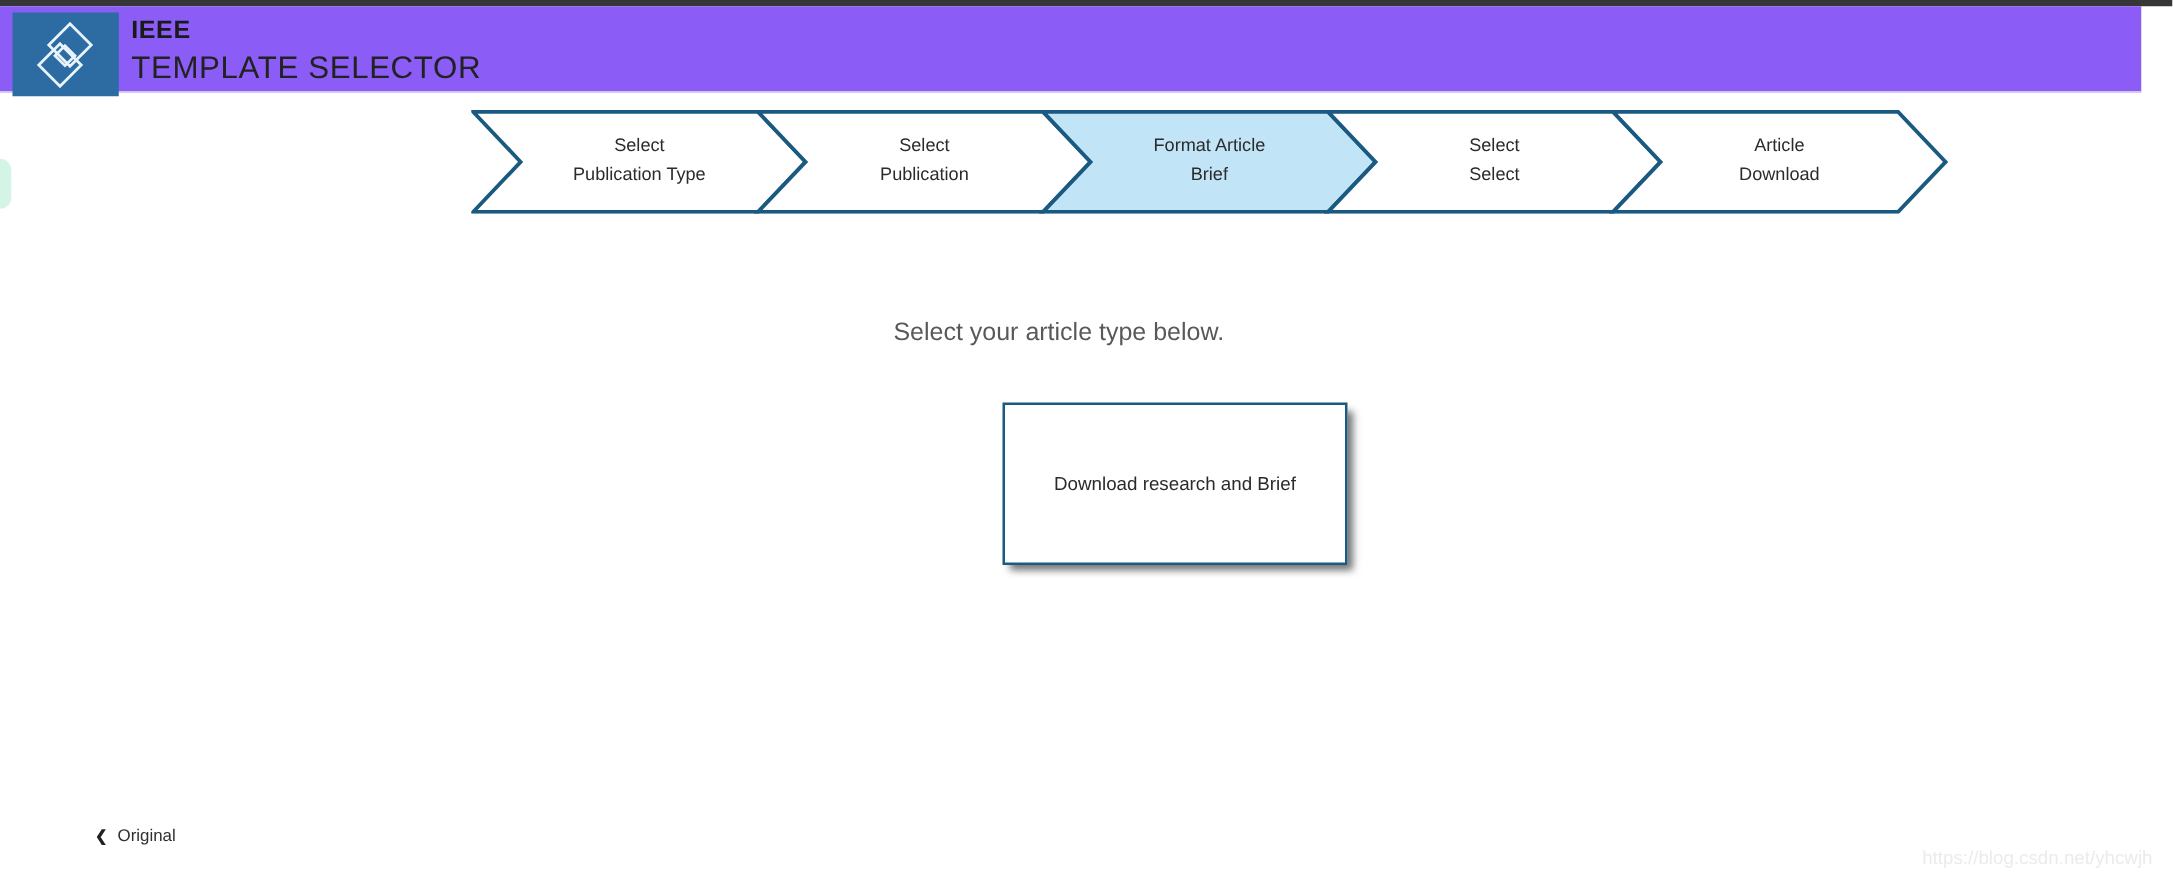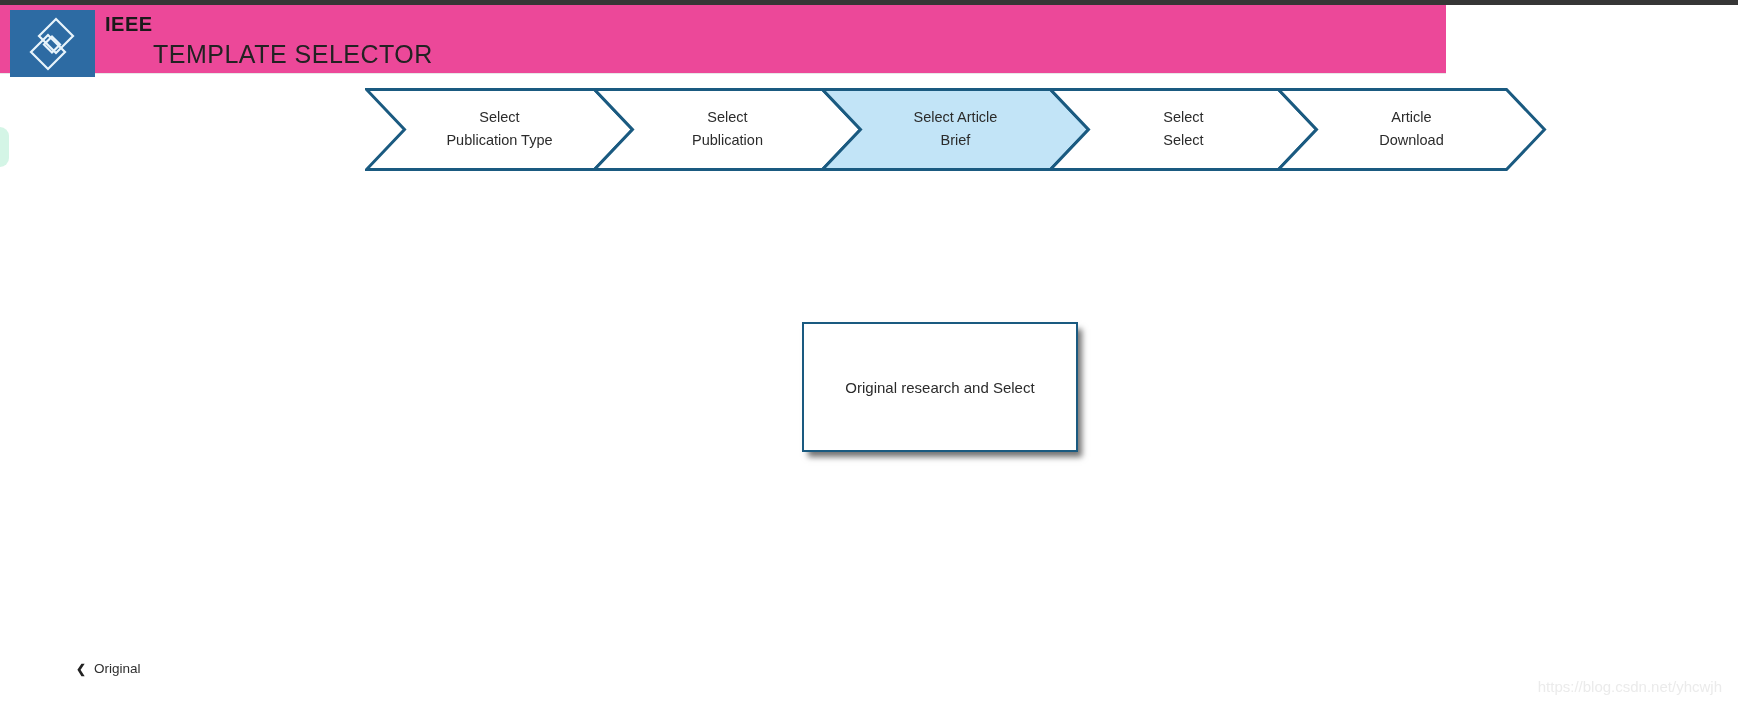--- a/index.html
+++ b/index.html
@@ -1,30 +1,30 @@
 <!DOCTYPE html>
 <html><head>
 <meta charset="utf-8">
 <style>
   * { margin:0; padding:0; box-sizing:border-box; }
   body { background:#fff; font-family:"Liberation Sans", sans-serif; }
   .screen { position:relative; width:1738px; height:704px; background:#ffffff; overflow:hidden; }
 
   .top-bar { position:absolute; left:0; top:0; width:1738px; height:5px; background:#363636; }
 
-  .header { position:absolute; left:0; top:5px; width:1446px; height:69px; border-bottom:1px solid #e7e7e7; background:#ec4899; }
+  .header { position:absolute; left:0; top:5px; width:1713px; height:69px; border-bottom:1px solid #e7e7e7; background:#8b5cf6; }
   .logo { position:absolute; left:10px; top:5px; width:85px; height:67px; background:#2d6ba3; }
   .brand { position:absolute; left:105px; top:7px; color:#1a1a1a; }
   .brand-ieee { font-size:20px; font-weight:bold; letter-spacing:0.5px; line-height:24px; }
-  .brand-sub { font-size:25px; font-weight:400; letter-spacing:0.5px; line-height:30px; margin-top:3px; color:#222;margin-left:48px; }
+  .brand-sub { font-size:25px; font-weight:400; letter-spacing:0.5px; line-height:30px; margin-top:3px; color:#222; }
 
   .left-bump { position:absolute; left:0; top:127px; width:9px; height:40px;
                background:#cdf3e2; border-radius:0 20px 20px 0; opacity:0.85; }
 
-  .stepper { position:absolute; left:365px; top:88px; width:1190px; height:103px; }
+  .stepper { position:absolute; left:377px; top:88px; width:1190px; height:103px; }
   .stepper svg { position:absolute; left:0; top:0; }
   .step-label { position:absolute; top:8px; width:190px; height:66px; text-align:center;
                 font-size:14.5px; color:#2b2b2b; line-height:23px; display:flex;
                 flex-direction:column; justify-content:center; cursor:pointer; }
 
   .prompt { position:absolute; left:600px; top:255px; width:494px; text-align:center;
             font-size:20px; color:#595959; }
 
   .card { position:absolute; left:802px; top:322px; width:276px; height:130px;
           background:#ffffff; border:2px solid #1a5a80;
@@ -78,35 +78,36 @@
       </svg>
     <div class="step-label" style="left:39.5px">
       <span>Select</span>
       <span>Publication Type</span>
     </div>
     <div class="step-label" style="left:267.5px">
       <span>Select</span>
       <span>Publication</span>
     </div>
     <div class="step-label" style="left:495.5px">
-      <span>Select Article</span>
+      <span>Format Article</span>
       <span>Brief</span>
     </div>
     <div class="step-label" style="left:723.5px">
       <span>Select</span>
       <span>Select</span>
     </div>
     <div class="step-label" style="left:951.5px">
       <span>Article</span>
       <span>Download</span>
     </div>
   </div>
 
+  <div class="prompt">Select your article type below.</div>
 
-  <div class="card">Original research and Select</div>
+  <div class="card">Download research and Brief</div>
 
   <button class="previous">
     <span class="chev">❮</span>
     <span>Original</span>
   </button>
 
   <div class="wm-url">https://blog.csdn.net/yhcwjh</div>
 
 </div>
 

